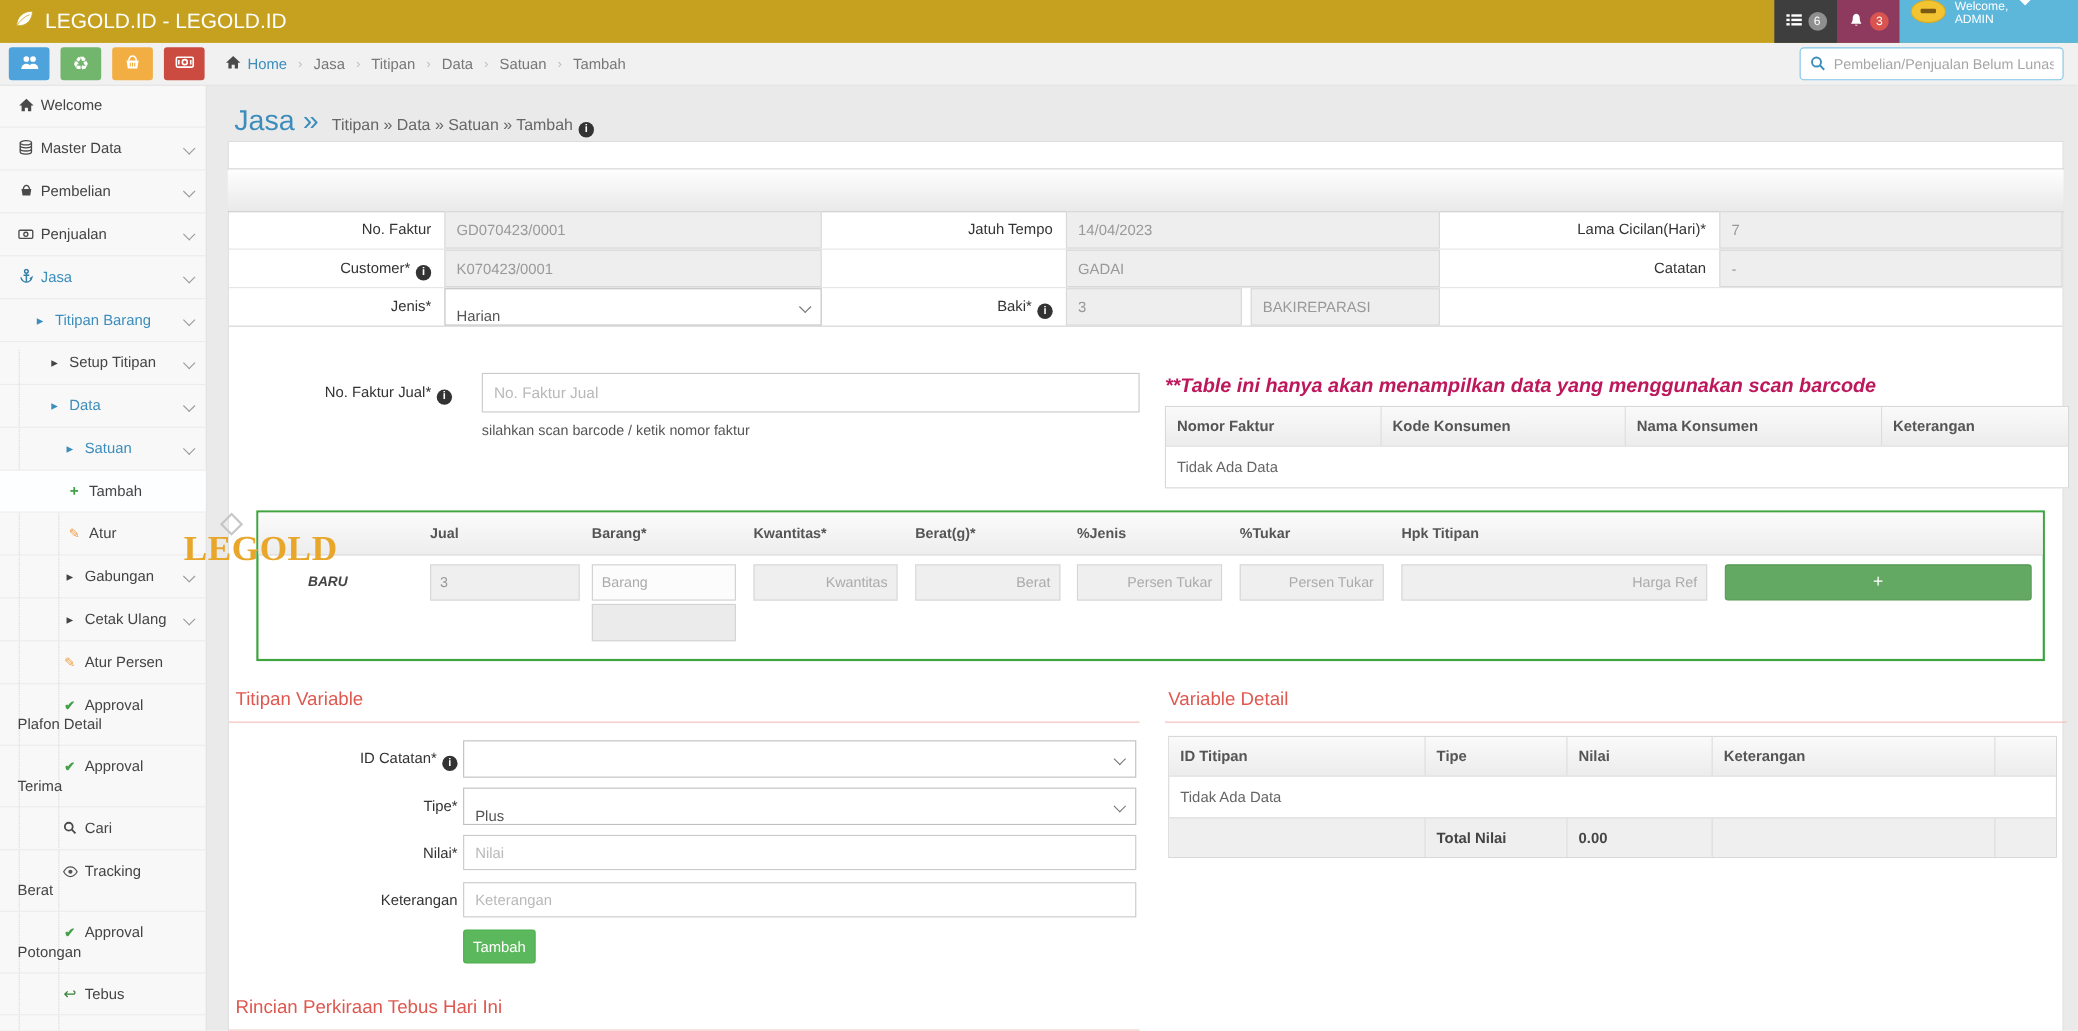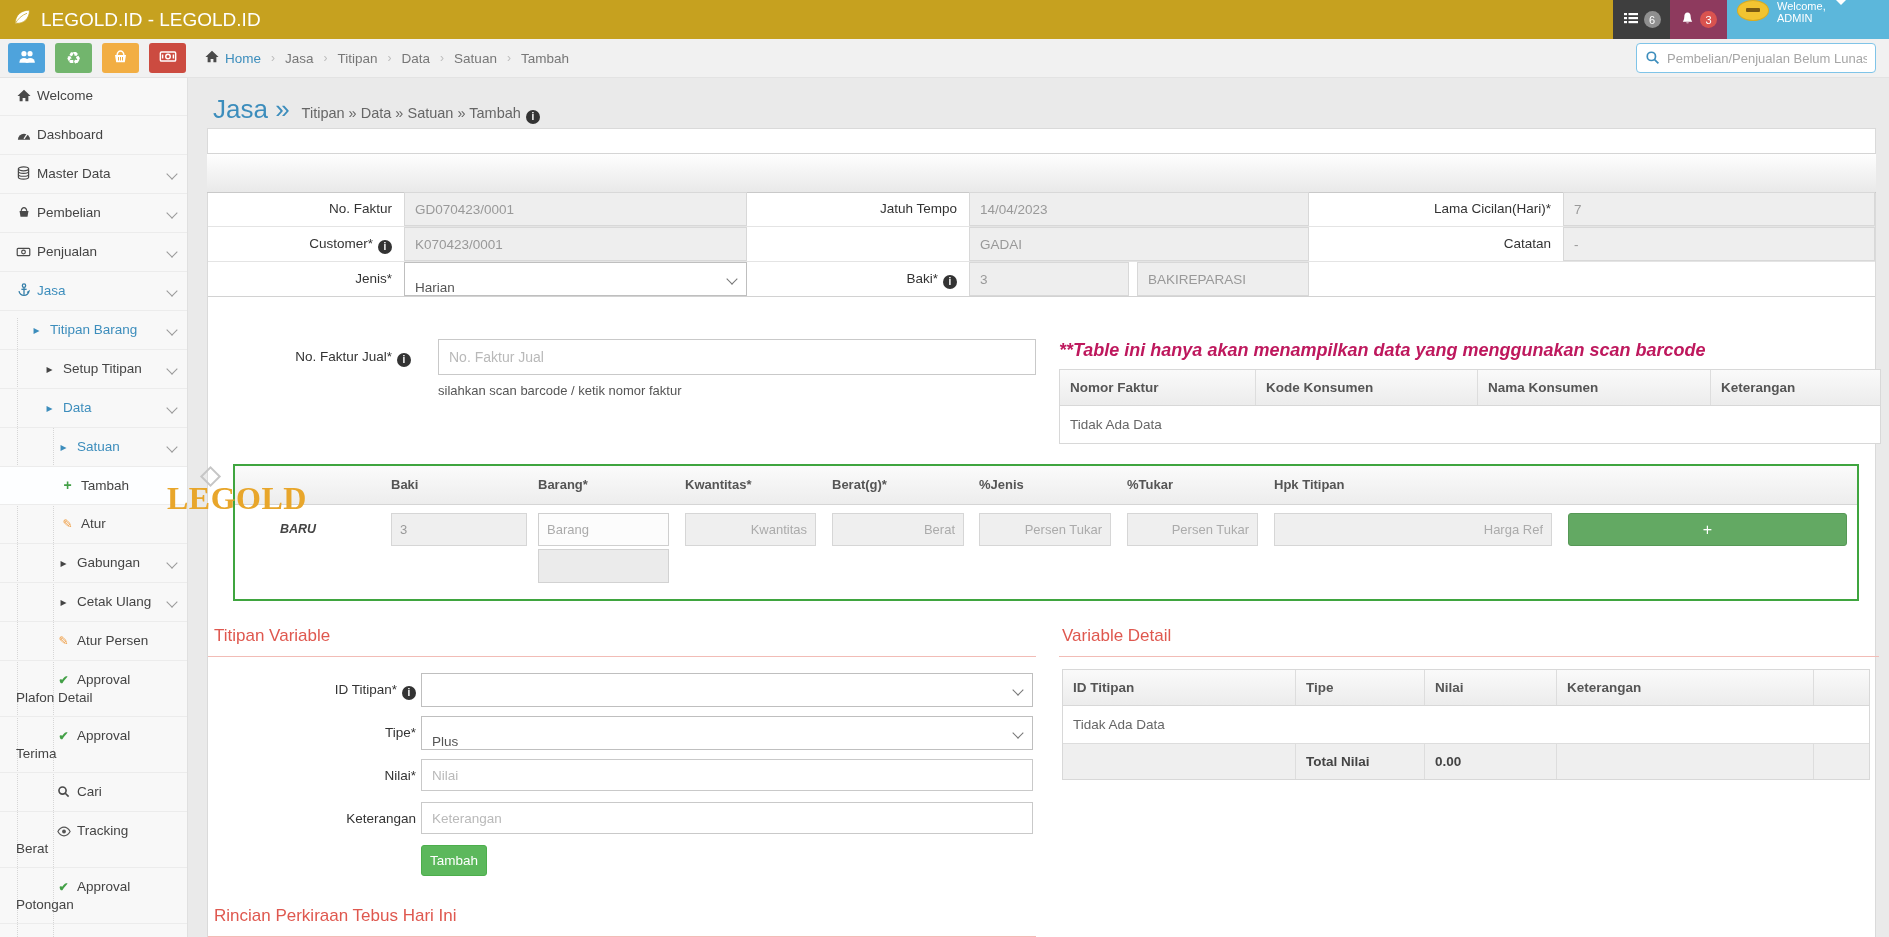--- a/index.html
+++ b/index.html
@@ -218,26 +218,20 @@
 <div class="sidebar">
   <div class="tree-line tl-a"></div>
   <div class="tree-line tl-b"></div>
   <ul class="snav">
     <li class="sitem">
       <span class="ic"><svg width="14" height="13" viewBox="0 0 16 14" fill="#4A4A4A">
             <path d="M8 0.5 L15.5 7.5 H13 V13.5 H9.6 V9.8 H6.4 V13.5 H3 V7.5 H0.5 Z"></path>
           </svg></span><span>Welcome</span>
     </li>
     <li class="sitem">
-      <span class="ic"><svg width="14" height="12" viewBox="0 0 16 13">
-            <path d="M1 12 A7 7 0 0 1 15 12 Z" fill="#4A4A4A"></path>
-            <line x1="8" y1="11" x2="12" y2="5" stroke="#F8F8F8" stroke-width="1.4"></line>
-          </svg></span><span>Dashboard</span>
-    </li>
-    <li class="sitem">
       <span class="ic"><svg width="13" height="14" viewBox="0 0 14 15" fill="none" stroke="#4A4A4A" stroke-width="1.3">
             <ellipse cx="7" cy="3" rx="5.5" ry="2.1"></ellipse>
             <path d="M1.5 3 V12 C1.5 13.2 4 14 7 14 C10 14 12.5 13.2 12.5 12 V3"></path>
             <path d="M1.5 6 C1.5 7.2 4 8 7 8 C10 8 12.5 7.2 12.5 6"></path>
             <path d="M1.5 9 C1.5 10.2 4 11 7 11 C10 11 12.5 10.2 12.5 9"></path>
           </svg></span><span>Master Data</span>
       <span class="chev"></span>
     </li>
     <li class="sitem">
       <span class="ic"><svg width="14" height="13" viewBox="0 0 16 16" fill="none" stroke="#4A4A4A" stroke-width="1.4">
@@ -390,21 +384,21 @@
       <div>Nomor Faktur</div>
       <div>Kode Konsumen</div>
       <div>Nama Konsumen</div>
       <div>Keterangan</div>
     </div>
     <div class="gtab-empty">Tidak Ada Data</div>
   </div>
 
   <div class="gt">
     <div class="gt-head">
-      <span style="left:156px">Baki</span>
+      <span style="left:156px">Jual</span>
       <span style="left:303px">Barang*</span>
       <span style="left:450px">Kwantitas*</span>
       <span style="left:597px">Berat(g)*</span>
       <span style="left:744px">%Jenis</span>
       <span style="left:892px">%Tukar</span>
       <span style="left:1039px">Hpk Titipan</span>
     </div>
     <div class="gt-body">
       <span class="baru">BARU</span>
       <input class="gin" style="left: 156px; width: 136px;" disabled="" value="3">
@@ -415,21 +409,21 @@
       <input class="gin ra" style="left: 892px; width: 131px;" disabled="" placeholder="Persen Tukar">
       <input class="gin ra" style="left: 1039px; width: 278px;" disabled="" placeholder="Harga Ref">
       <button class="gplus">+</button>
       <div class="bdrop"></div>
     </div>
   </div>
 
   <div class="sec-h" style="left:6px;top:497px">Titipan Variable</div>
   <div class="sec-hr" style="left:0;top:527px;width:828px"></div>
 
-  <div class="tvl" style="top:544px"><span>ID Titipan*</span><span class="inf"></span></div>
+  <div class="tvl" style="top:544px"><span>ID Catatan*</span><span class="inf"></span></div>
   <div class="tvc sel" style="top:544px;height:34px">
       <span></span>
     </div>
 
   <div class="tvl" style="top:587px">Tipe*</div>
   <div class="tvc sel" style="top:587px;height:34px">
       <span>Plus</span>
     </div>
 
   <div class="tvl" style="top:630px">Nilai*</div>

